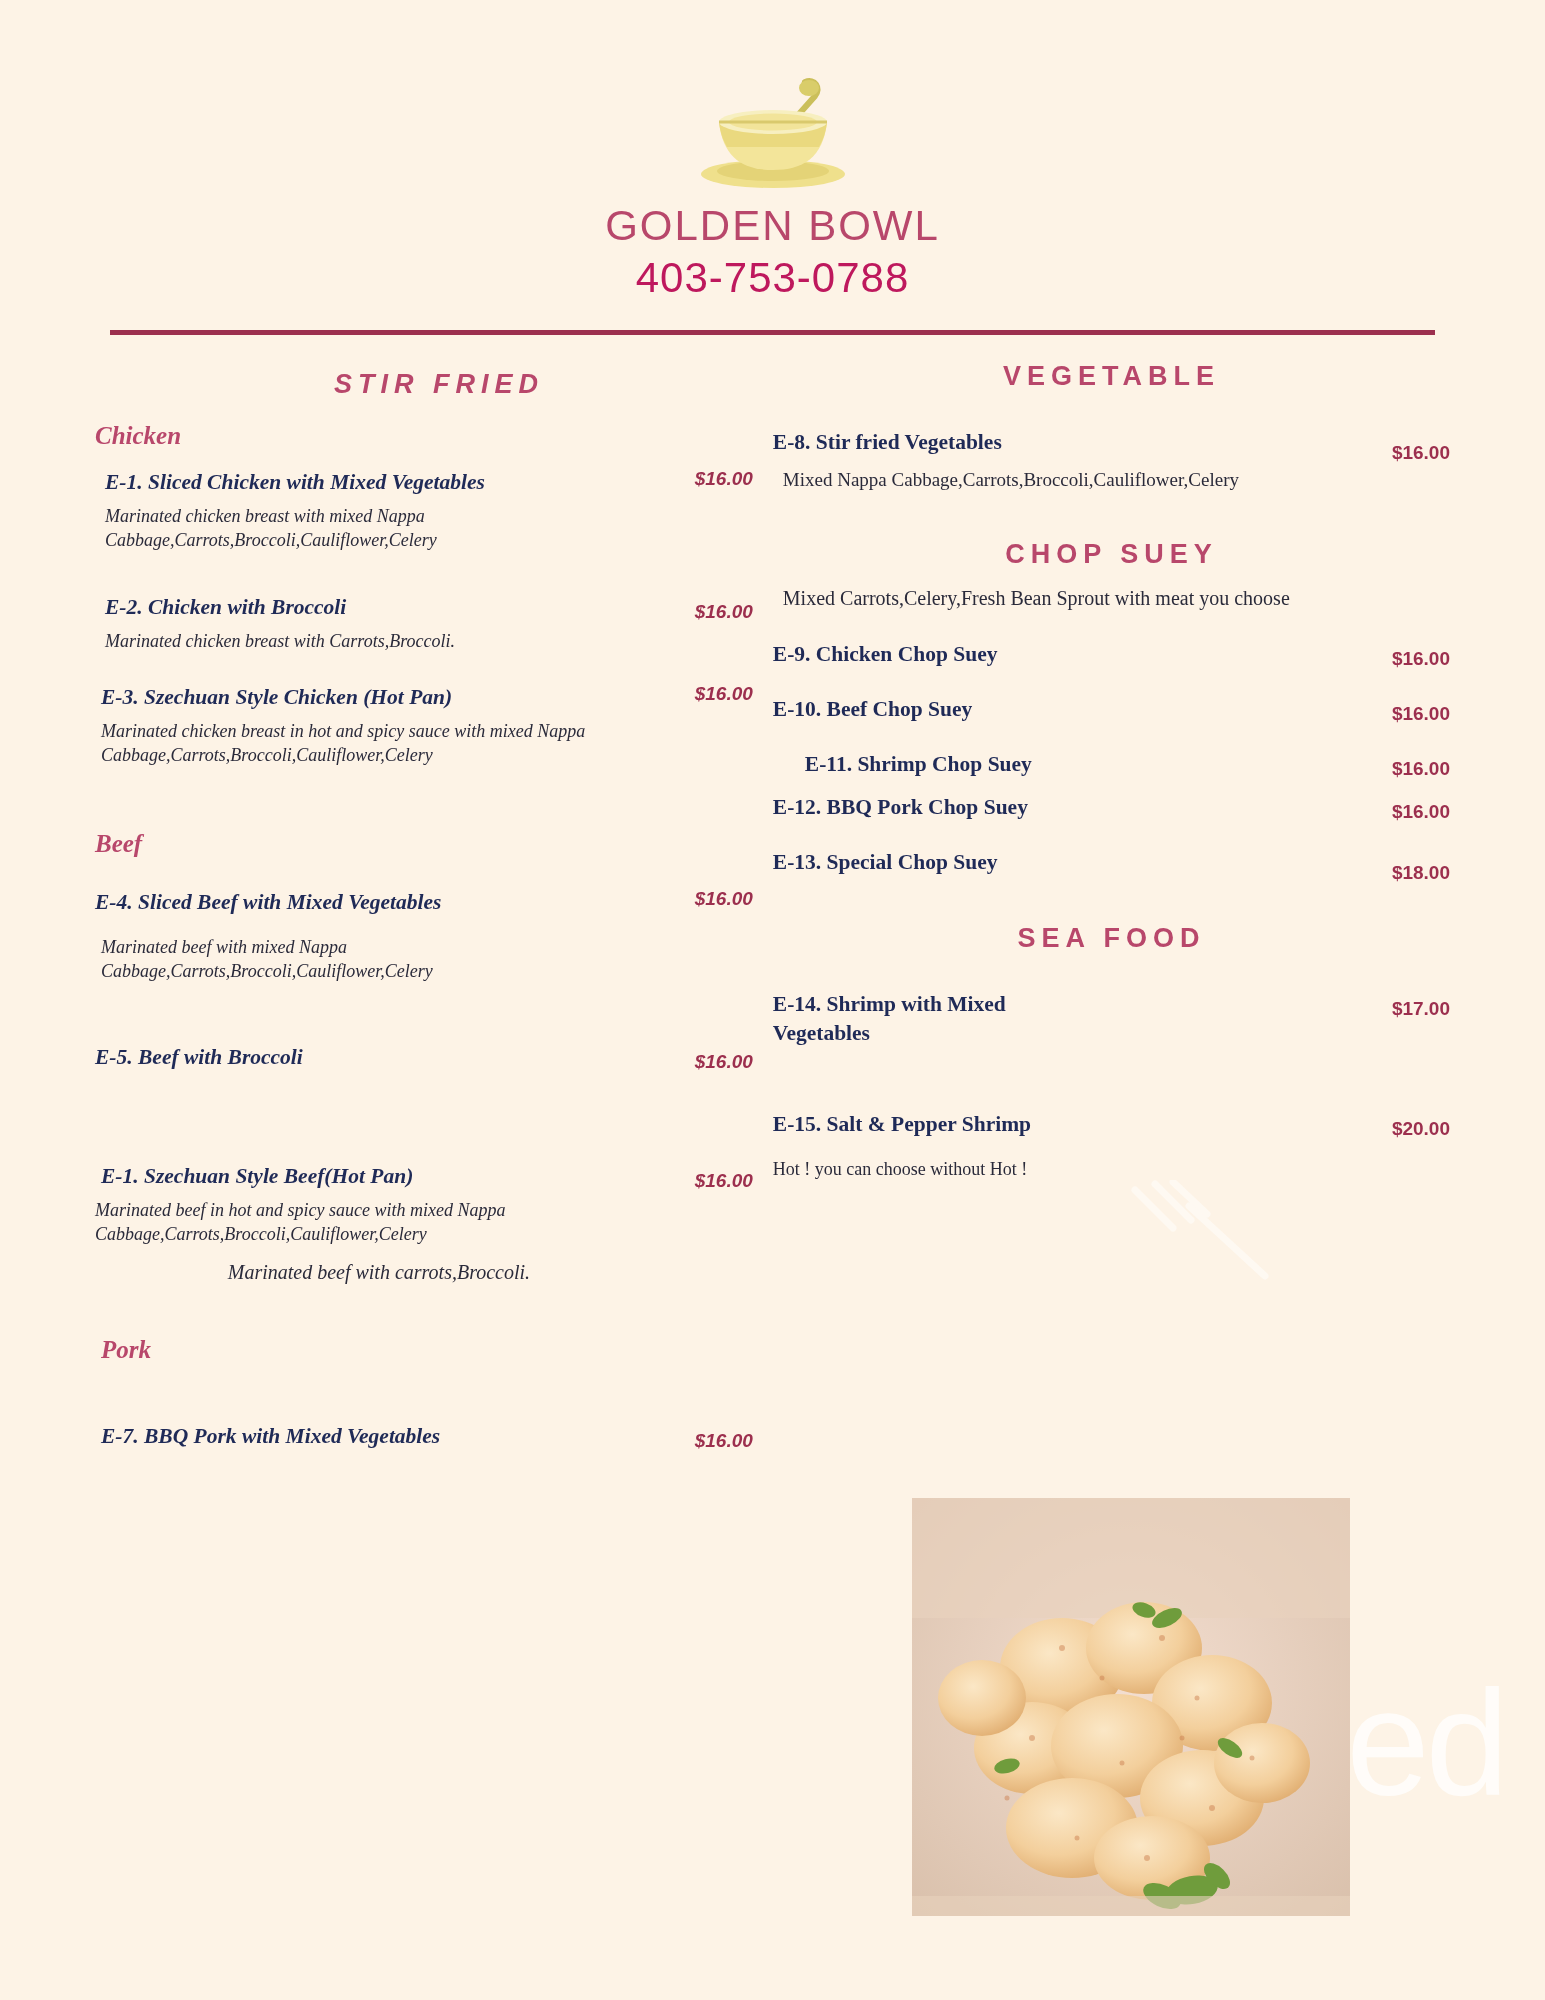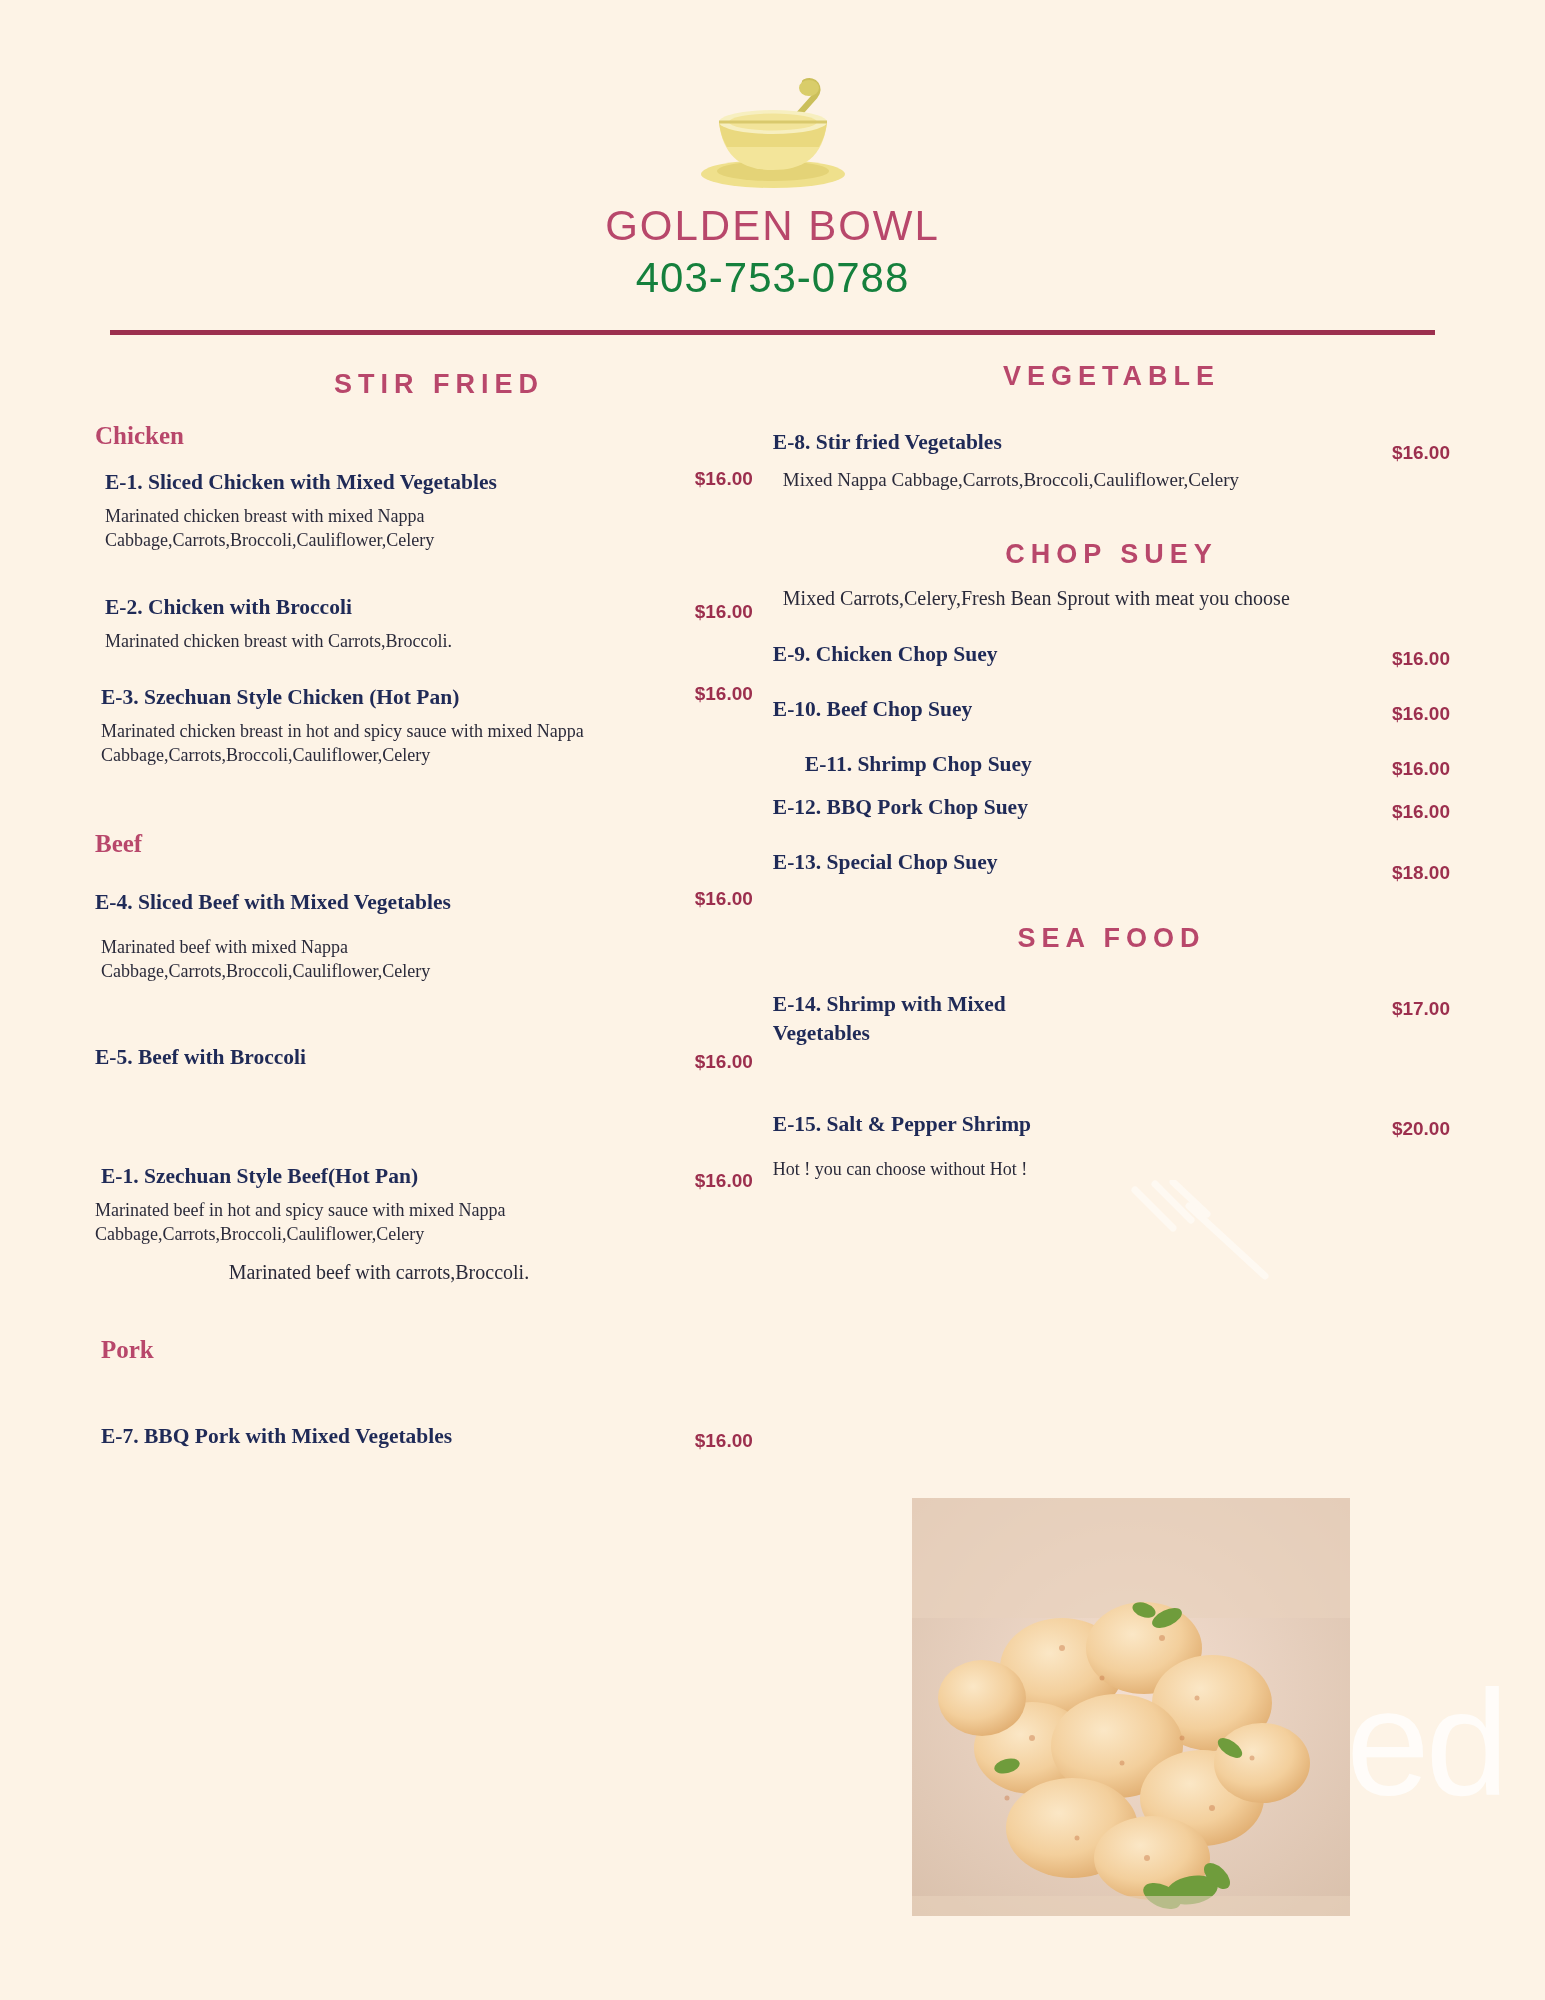--- a/index.html
+++ b/index.html
@@ -39,40 +39,40 @@
     font-size: 42px;
     letter-spacing: 2px;
     color: #b8476b;
     margin-top: 2px;
     font-weight: 400;
   }
   .brand-phone {
     font-family: "Liberation Sans", sans-serif;
     font-size: 42px;
     letter-spacing: 1px;
-    color: #15803d;
+    color: #be185d;
     margin-top: 4px;
     font-weight: 400;
   }
   .rule {
     width: 1325px;
     height: 5px;
     background: #9c2f4e;
     margin: 28px auto 0 auto;
   }
 
   
   .columns {
     position: relative;
     margin-top: 34px;
     padding: 0 95px;
     display: flex;
     gap: 0;
   }
-  .col-left { width: 680px; position: relative; }
+  .col-left { width: 680px; position: relative; font-style: italic; }
   .col-right { width: 700px; position: relative; padding-left: 20px;}
 
   .section-title {
     font-family: "Liberation Sans", sans-serif;
     font-weight: bold;
     color: #b8476b;
     letter-spacing: 6px;
     font-size: 27px;
     text-align: center;
   }

